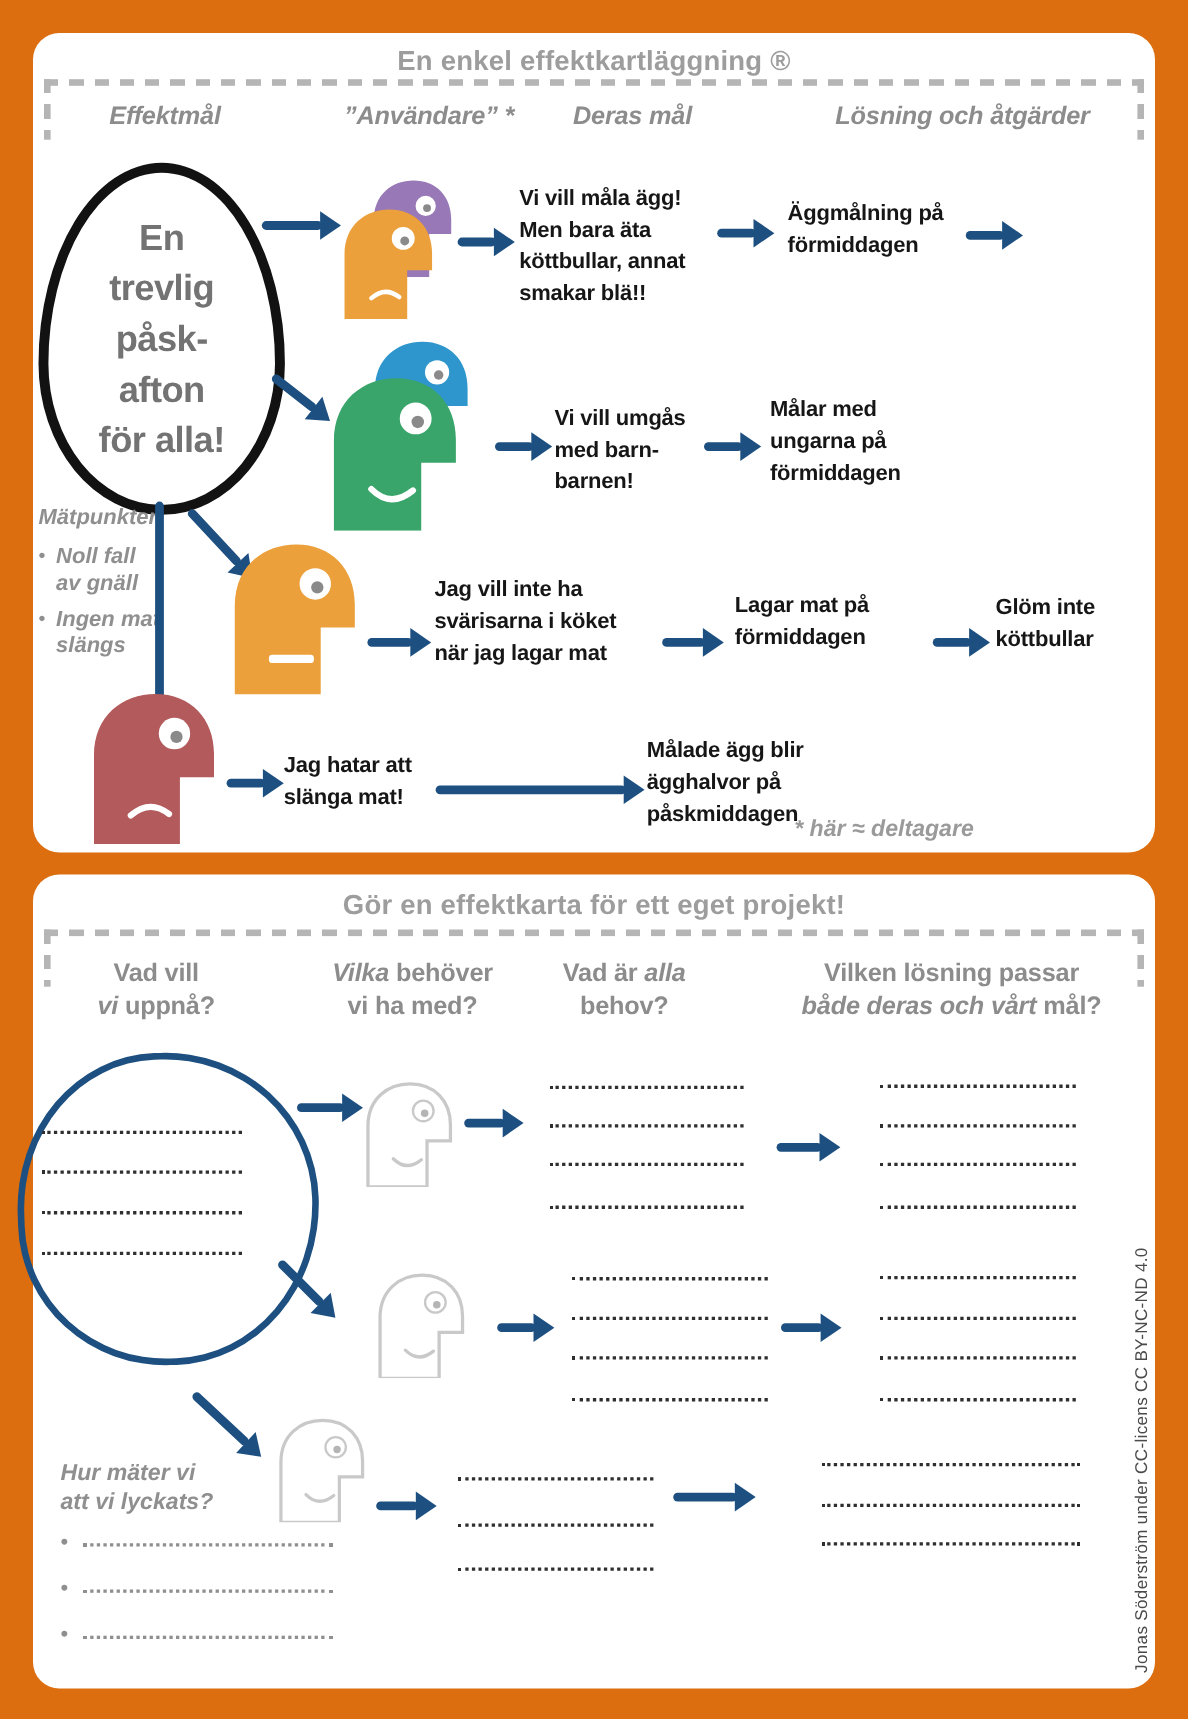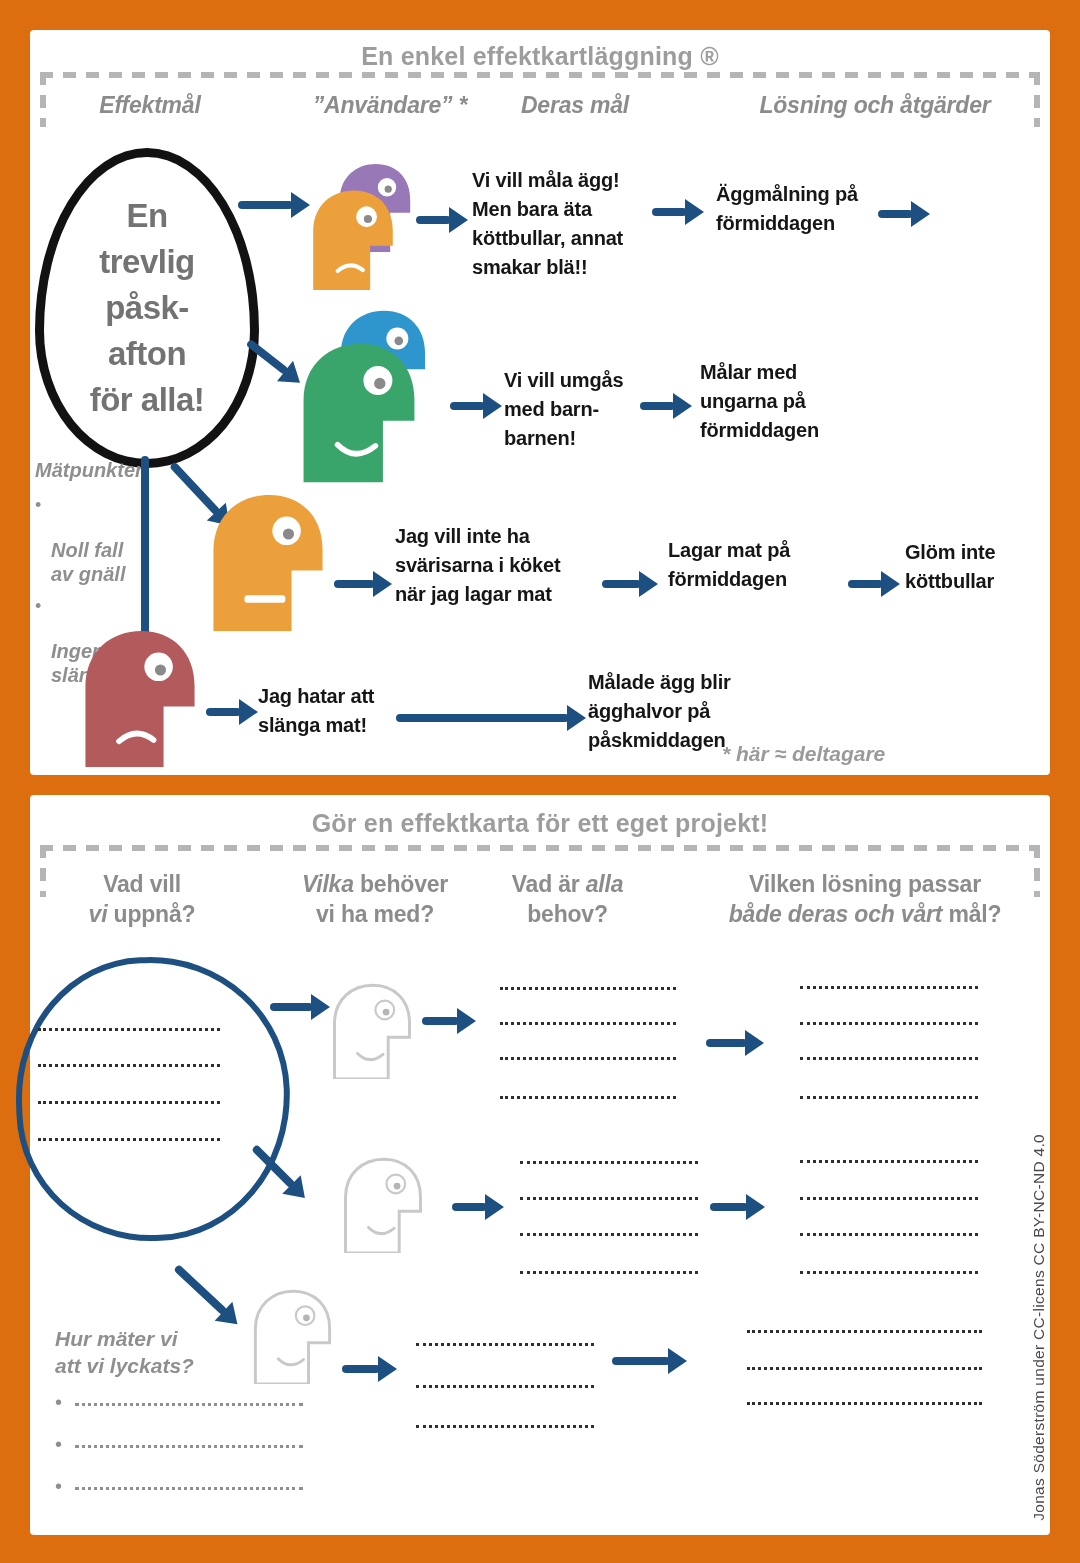--- a/index.html
+++ b/index.html
@@ -1,21 +1,21 @@
 <!DOCTYPE html>
 <html><head>
 <meta charset="utf-8">
 <style>
   html,body{margin:0;padding:0;}
   body{
     width:1080px;height:1563px;position:relative;overflow:hidden;
     background:#dc6e0f;
     font-family:"Liberation Sans","DejaVu Sans",sans-serif;
   }
-  .panel{position:absolute;left:30px;width:1020px;background:#ffffff;border-radius:4px;}
+  .panel{position:absolute;left:30px;width:1020px;background:#ffffff;border-radius:24px;}
   #p1{top:30px;height:745px;}
   #p2{top:795px;height:740px;}
 
   .ptitle{position:absolute;left:0;width:100%;text-align:center;
     font-size:25px;font-weight:700;color:#9d9d9d;letter-spacing:.2px;}
   .dash-h{position:absolute;height:6px;
     background:repeating-linear-gradient(90deg,#b5b5b5 0 13px,transparent 13px 23px);}
   .dash-v{position:absolute;width:6px;
     background:repeating-linear-gradient(180deg,#b5b5b5 0 13px,transparent 13px 23px);}
 
@@ -32,21 +32,21 @@
     letter-spacing:-.5px;text-align:center;}
 
   .bt{position:absolute;font-weight:700;font-size:20px;line-height:29px;
     color:#161616;white-space:pre-line;letter-spacing:-.2px;}
 
   .meas{position:absolute;font-style:italic;font-weight:700;font-size:20px;
     line-height:24px;color:#8f8f8f;white-space:pre-line;}
   .mlist{position:absolute;color:#8f8f8f;}
   .mitem{display:flex;margin-top:9px;}
   .mitem .dot{width:16px;font-size:18px;padding-top:1px;}
-  .mitem .mtx{font-style:italic;font-weight:700;font-size:20px;line-height:24px;white-space:pre-line;margin-top:44px;}
+  .mitem .mtx{font-style:italic;font-weight:700;font-size:20px;line-height:24px;white-space:pre-line;}
 
   .foot{position:absolute;font-style:italic;font-weight:700;font-size:21px;color:#9a9a9a;}
 
   .arrow{position:absolute;height:28px;}
   .arrow::before{content:"";position:absolute;left:0;top:50%;transform:translateY(-50%);
     height:8px;width:calc(100% - 17px);background:currentColor;border-radius:4px;}
   .arrow::after{content:"";position:absolute;right:0;top:50%;transform:translateY(-50%);
     width:0;height:0;border-left:19px solid currentColor;
     border-top:13px solid transparent;border-bottom:13px solid transparent;}
   .varrow{position:absolute;width:30px;}

